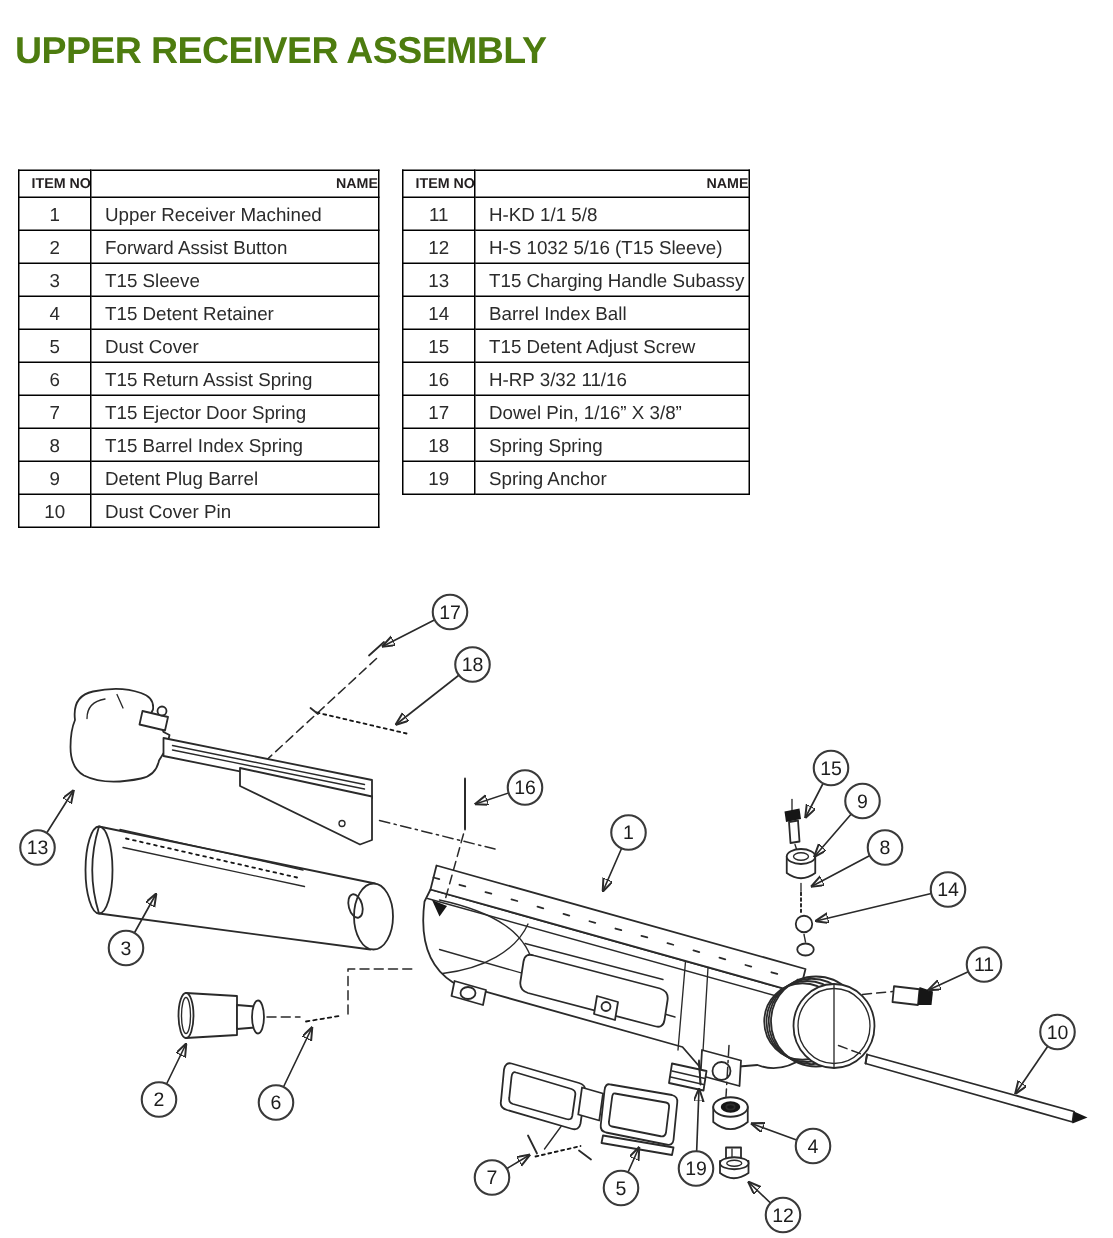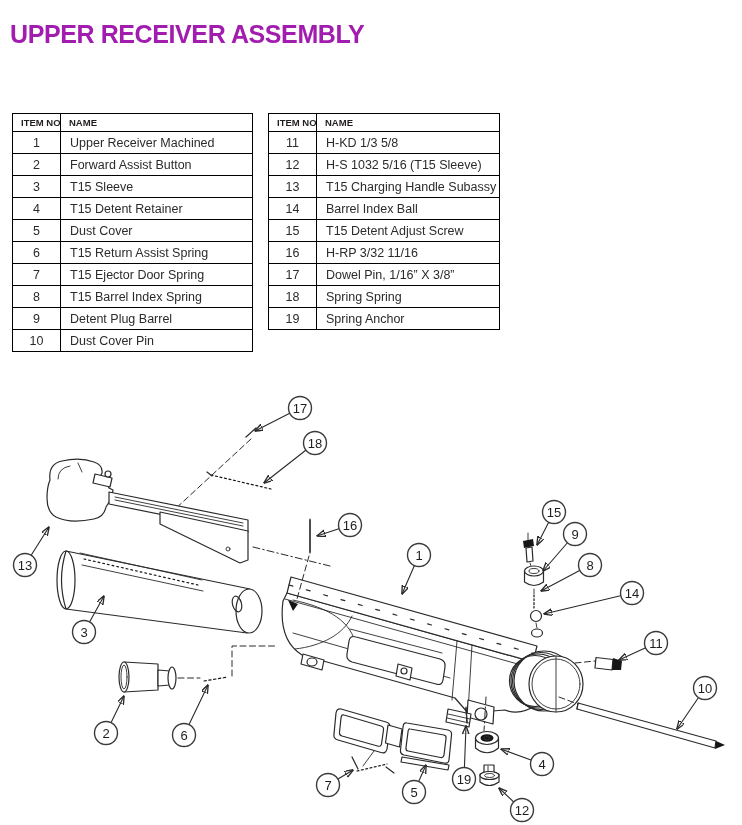--- a/index.html
+++ b/index.html
@@ -1,25 +1,25 @@
 <!DOCTYPE html>
 <html><head>
 <meta charset="utf-8">
 <style>
   html,body{margin:0;padding:0;background:#fff;}
   body{width:742px;height:825px;position:relative;overflow:hidden;
        font-family:"Liberation Sans",sans-serif;color:#231f20;}
   .page-title{position:absolute;left:10px;top:20px;font-size:25px;font-weight:bold;
-      letter-spacing:-0.4px;color:#a21caf;}
+      letter-spacing:-0.4px;color:#4d7c0f;}
   table.parts{position:absolute;border-collapse:collapse;table-layout:fixed;
       background:#fff;}
   #table-left{left:12px;top:113px;width:241px;}
   #table-right{left:268px;top:113px;width:232px;}
   table.parts th,table.parts td{border:1.5px solid #000;overflow:hidden;white-space:nowrap;}
-  table.parts th{height:17px;font-size:9.5px;font-weight:bold;text-align:left;
+  table.parts th{height:17px;font-size:9.5px;font-weight:bold;text-align:right;
       padding:0 0 0 8px;letter-spacing:0;}
   table.parts th.c1{text-align:left;}
   table.parts td{height:21px;font-size:12.5px;color:#2b2b2b;padding:0 0 0 9px;}
   table.parts td.c1{text-align:center;padding:0;}
   col.c1{width:48px;}
   
   #dwg{position:absolute;left:0;top:380px;}
   #dwg path,#dwg line,#dwg polygon,#dwg ellipse,#dwg circle,#dwg polyline,#dwg rect{
       stroke:#2a2a2a;stroke-width:1.2;fill:none;stroke-linejoin:round;stroke-linecap:round;}
   #dwg .wf{fill:#fff;}
@@ -96,21 +96,21 @@
       <col class="c1">
       <col>
     </colgroup>
   <tbody>
       <tr>
     <th class="c1">ITEM NO.</th>
     <th>NAME</th>
   </tr>
   <tr>
         <td class="c1">11</td>
-        <td>H-KD 1/3 5/8</td>
+        <td>H-KD 1/1 5/8</td>
       </tr>
   <tr>
         <td class="c1">12</td>
         <td>H-S 1032 5/16 (T15 Sleeve)</td>
       </tr>
   <tr>
         <td class="c1">13</td>
         <td>T15 Charging Handle Subassy</td>
       </tr>
   <tr>

